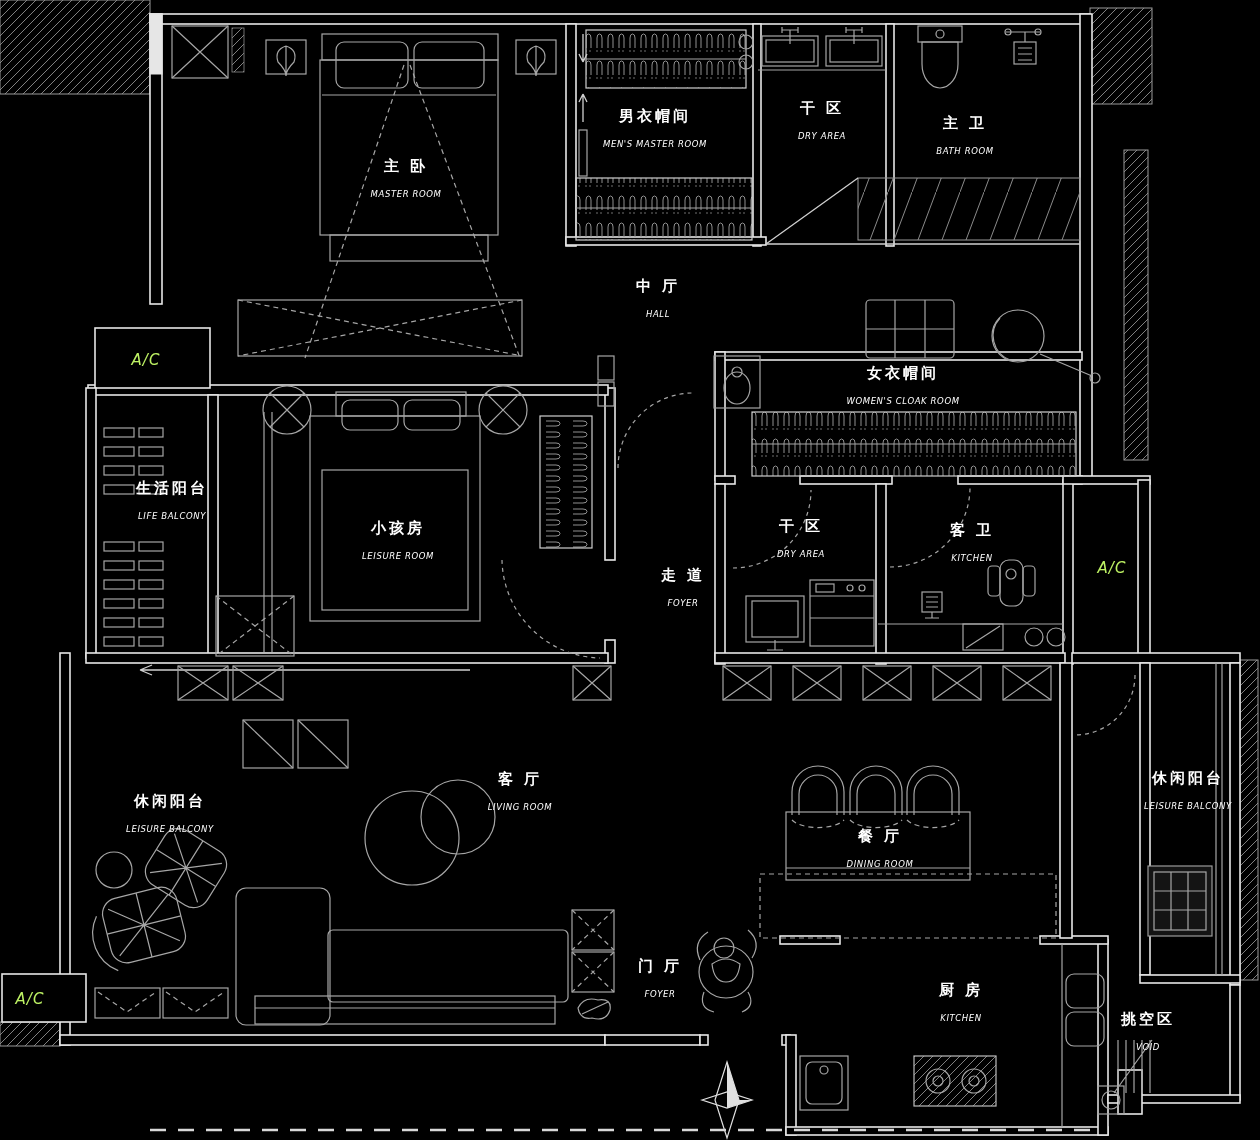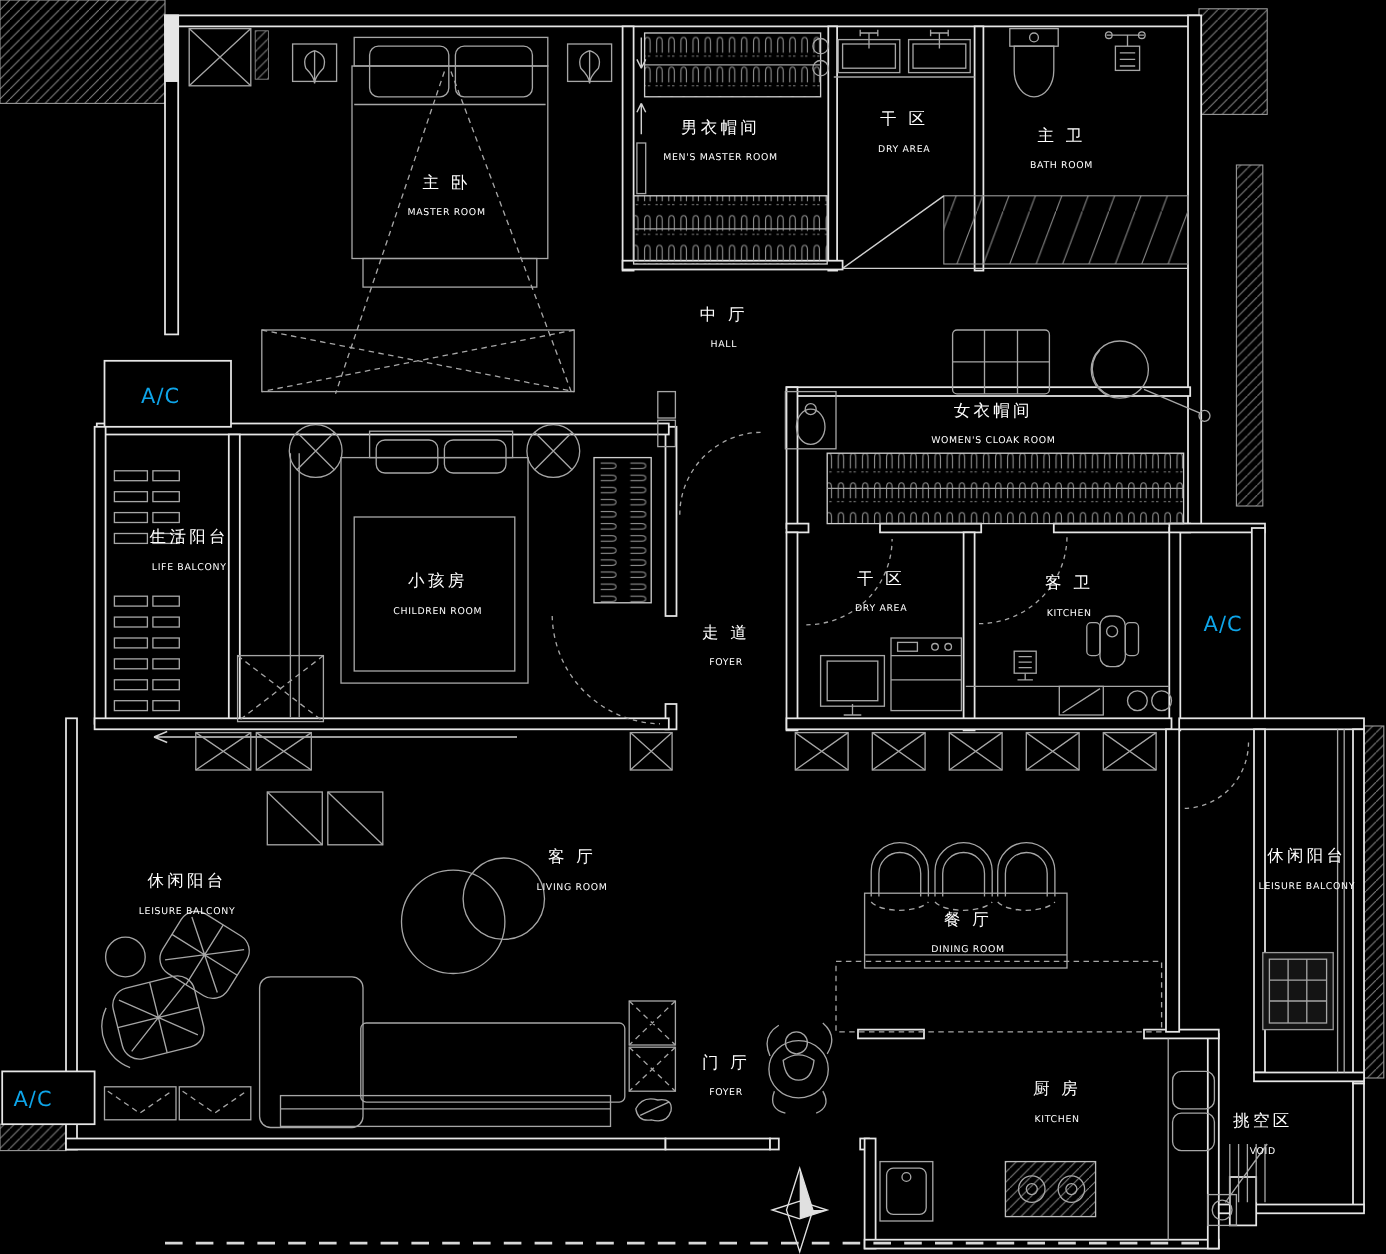--- a/index.html
+++ b/index.html
@@ -5,23 +5,23 @@
   html,body{margin:0;padding:0;background:#000;}
   #plan{position:relative;width:1260px;height:1140px;background:#000;overflow:hidden;
         font-family:"DejaVu Sans","Liberation Sans",sans-serif;}
   #plan svg{position:absolute;left:0;top:0;}
   .wall{fill:#000;stroke:#e6e6e6;stroke-width:1.6;}
   .wallf{fill:#e6e6e6;stroke:#e6e6e6;stroke-width:1;}
   .f{fill:none;stroke:#a6a6a6;stroke-width:1.2;}
   .fw{fill:none;stroke:#d0d0d0;stroke-width:1.3;}
   .d{stroke-dasharray:5 4;}
   .room-label{position:absolute;transform:translate(-50%,-50%);text-align:center;color:#fff;z-index:5;}
-  .room-label .zh{display:block;font-size:15px;font-weight:normal;letter-spacing:3px;white-space:nowrap;line-height:1.1;}
-  .room-label .en{display:block;font-size:8.5px;letter-spacing:0.6px;white-space:nowrap;margin-top:14px;}
-  .ac-label{position:absolute;transform:translate(-50%,-50%);color:#0ea5e9;font-size:19px;letter-spacing:1px;z-index:5;white-space:nowrap;}
+  .room-label .zh{display:block;font-size:15px;font-weight:bold;letter-spacing:3px;white-space:nowrap;line-height:1.1;}
+  .room-label .en{display:block;font-size:8.5px;letter-spacing:0.6px;white-space:nowrap;margin-top:14px;font-style:italic;}
+  .ac-label{position:absolute;transform:translate(-50%,-50%);color:#bef264;font-size:15px;letter-spacing:1px;z-index:5;white-space:nowrap;font-style:italic;}
 </style>
 </head>
 <body>
 
 <div id="plan">
 
 <svg width="1260" height="1140" viewBox="0 0 1260 1140">
   <defs>
     <pattern id="hatch" patternUnits="userSpaceOnUse" width="9" height="9">
       <path d="M0,9 L9,0" stroke="#7f7f7f" stroke-width="1" fill="none"></path>
@@ -390,23 +390,23 @@
 <div class="room-label" style="left:903px;top:385px">
       <span class="zh">女衣帽间</span>
       <span class="en">WOMEN'S CLOAK ROOM</span>
     </div>
 <div class="room-label" style="left:172px;top:500px">
       <span class="zh">生活阳台</span>
       <span class="en">LIFE BALCONY</span>
     </div>
 <div class="room-label" style="left:398px;top:540px">
       <span class="zh">小孩房</span>
-      <span class="en">CHILDREN ROOM</span>
-    </div>
-<div class="room-label" style="left:660px;top:587px">
+      <span class="en">LEISURE ROOM</span>
+    </div>
+<div class="room-label" style="left:683px;top:587px">
       <span class="zh">走 道</span>
       <span class="en">FOYER</span>
     </div>
 <div class="room-label" style="left:801px;top:538px">
       <span class="zh">干 区</span>
       <span class="en">DRY AREA</span>
     </div>
 <div class="room-label" style="left:972px;top:542px">
       <span class="zh">客 卫</span>
       <span class="en">KITCHEN</span>

